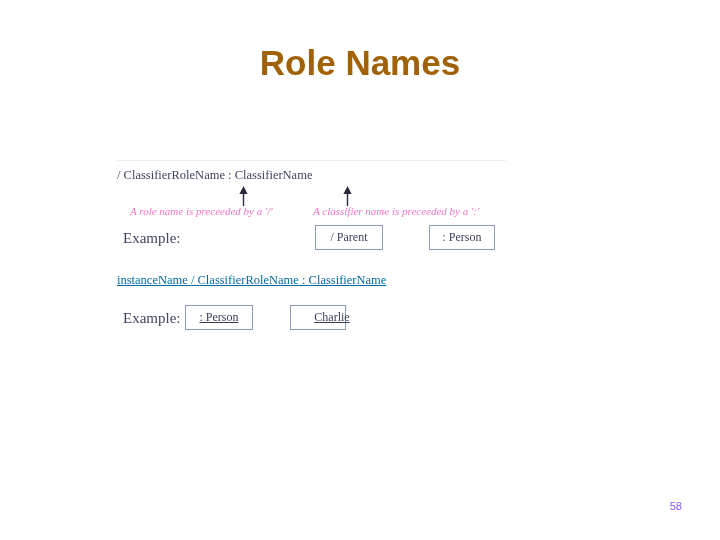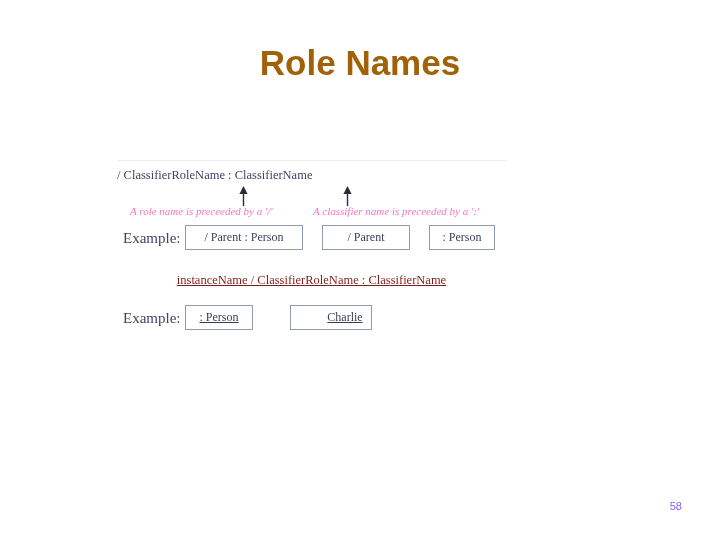--- a/index.html
+++ b/index.html
@@ -62,23 +62,23 @@
     top: 8px;
     width: 389px;
     text-align: left;
     font-size: 12.5px;
     color: #3f4460;
   }
   #formula-bottom {
     left: 0;
     top: 113px;
     width: 389px;
-    text-align: center;
+    text-align: left;
     font-size: 12.5px;
-    color: #7f1d1d;
+    color: #0369a1;
     text-decoration: underline;
     text-underline-offset: 1px;
   }
 
   
   .arrow-up {
     position: absolute;
     width: 11px;
     height: 20px;
   }
@@ -120,26 +120,26 @@
     white-space: nowrap;
     height: 25px;
   }
   .nbox.underlined {
     text-decoration: underline;
     text-underline-offset: 1px;
   }
 
   
   #box-role-classifier { left: 68px;  top: 65px;  width: 118px; }
-  #box-role-only       { left: 205px; top: 65px;  width: 88px;  }
+  #box-role-only       { left: 198px; top: 65px;  width: 68px;  }
   #box-classifier-only { left: 312px; top: 65px;  width: 66px;  }
 
   
   #box-person          { left: 68px;  top: 145px; width: 68px;  }
-  #box-charlie         { left: 173px; top: 145px; width: 82px; padding-left: 28px;  }
+  #box-charlie         { left: 173px; top: 145px; width: 56px; padding-left: 28px;  }
   #box-charlie-person  { left: 267px; top: 145px; width: 111px; }
 
   
   #box-charlie-parent        { left: 68px;  top: 182px; width: 101px; }
   #box-charlie-parent-person { left: 217px; top: 182px; width: 161px; }
 
   
   #page-number {
     position: absolute;
     right: 38px;
@@ -169,21 +169,20 @@
     <line x1="5.5" y1="20" x2="5.5" y2="6" stroke="#2b2b3d" stroke-width="1.4"></line>
     <polygon points="5.5,0 1.4,8 9.6,8" fill="#2b2b3d"></polygon>
   </svg>
 
   <div class="dtext annotation" id="ann-role">A role name is preceeded by a '/'</div>
 
   <div class="dtext annotation" id="ann-classifier">A classifier name is preceeded by a ':'</div>
 
   <div class="dtext example-label" id="example-label-top">Example:</div>
 
-  <div class="nbox" id="box-role-classifier">/ Parent  : Person</div>
 
   <div class="nbox" id="box-role-only">/ Parent</div>
 
   <div class="nbox" id="box-classifier-only">: Person</div>
 
   <div class="dtext" id="formula-bottom">instanceName  / ClassifierRoleName  : ClassifierName</div>
 
   <div class="dtext example-label" id="example-label-bottom">Example:</div>
 
   <div class="nbox underlined" id="box-person">: Person</div>

